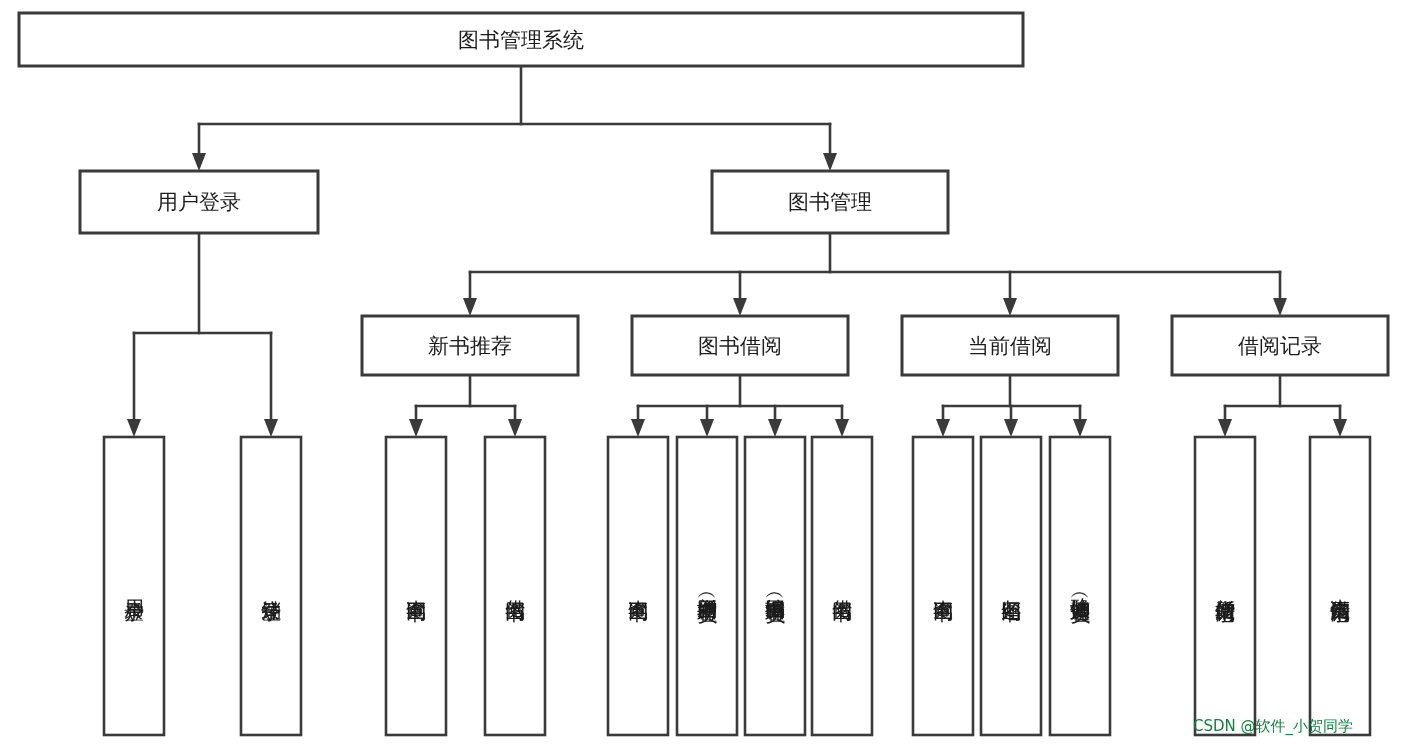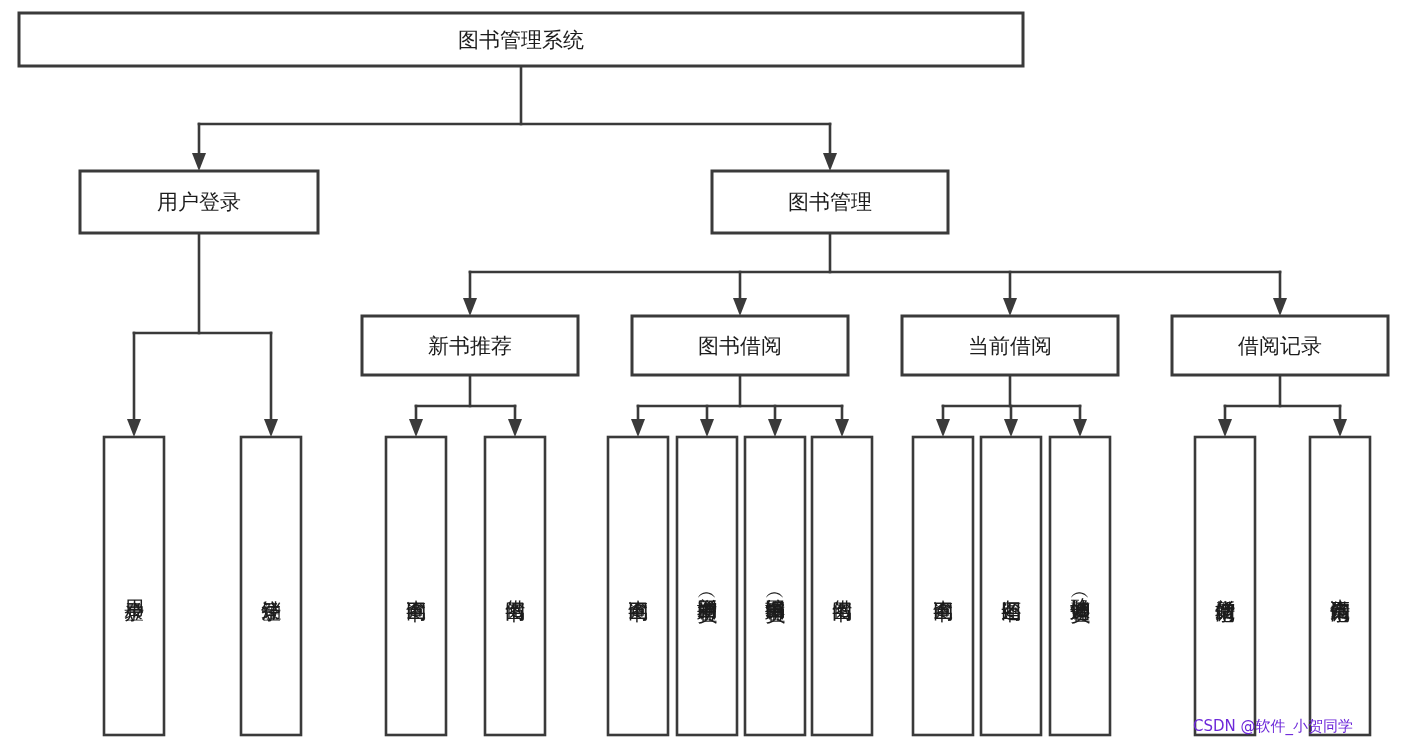--- a/index.html
+++ b/index.html
@@ -68,21 +68,21 @@
     white-space: nowrap;
     display: flex;
     align-items: center;
     justify-content: center;
     pointer-events: none;
   }
   .watermark {
     position: absolute;
     font-family: "DejaVu Sans", "Liberation Sans", sans-serif;
     font-size: 15px;
-    color: #6d28d9;
+    color: #15803d;
     white-space: nowrap;
   }
 </style>
 </head>
 <body>
 
 <div id="diagram-root">
   <svg id="tree-svg" viewBox="0 0 1405 747" xmlns="http://www.w3.org/2000/svg">
     <g id="connectors-layer">
         <path d="M 521 66 L 521 124" class="connector"></path>

